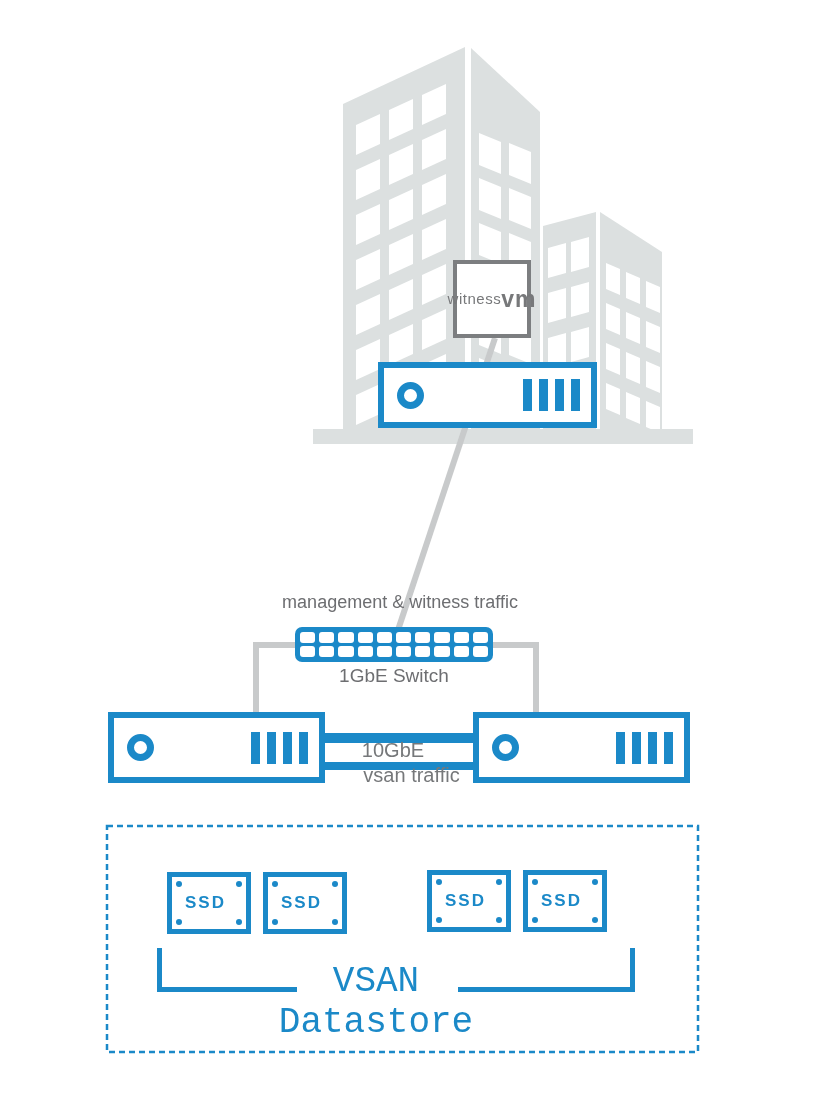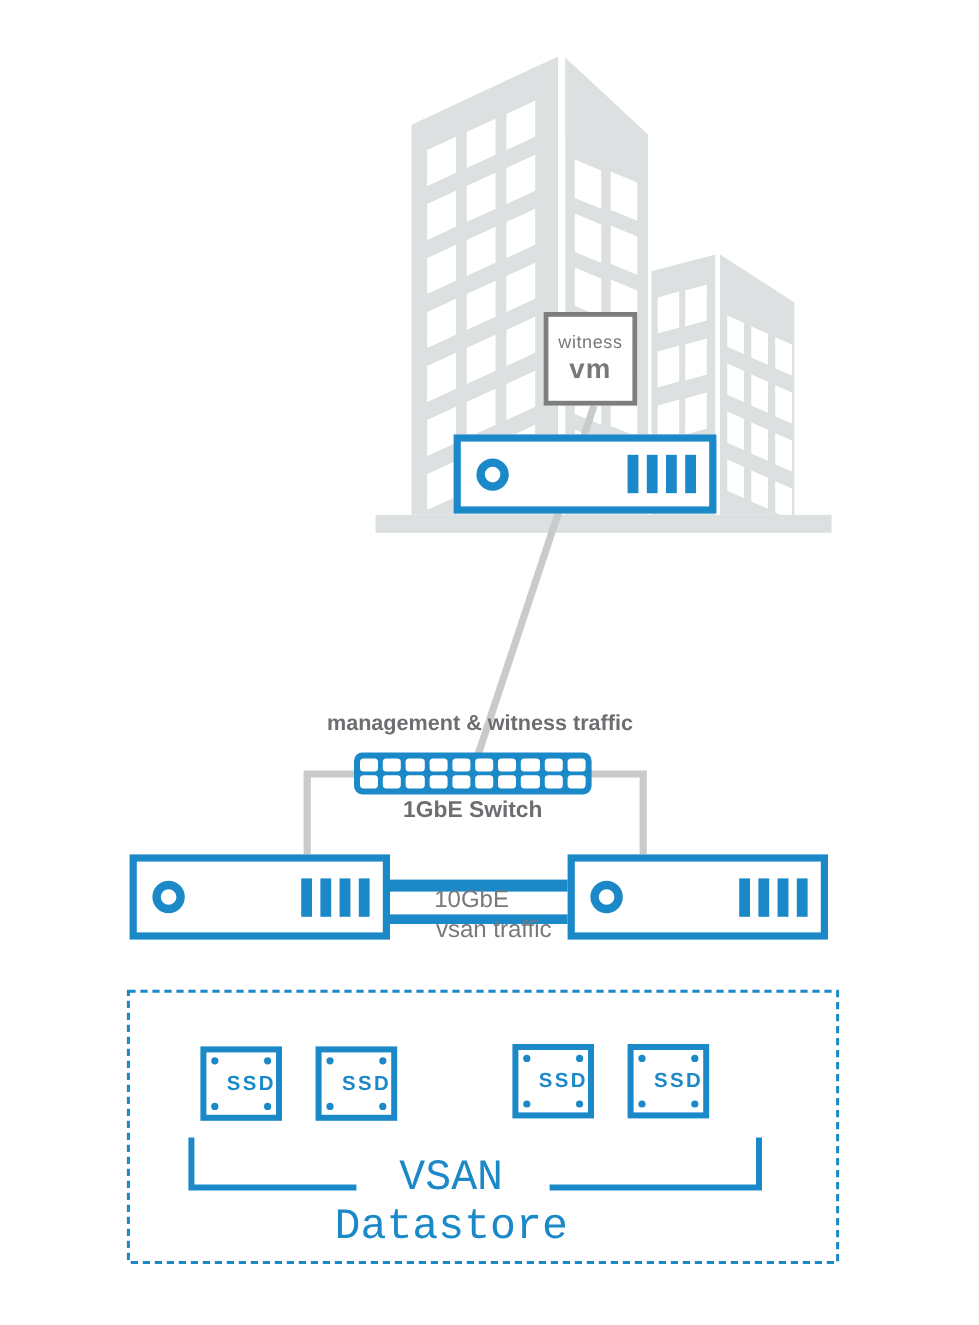--- a/index.html
+++ b/index.html
@@ -14,21 +14,21 @@
   .dashedbox{fill:none;stroke:var(--blue,#1B89C8);stroke-width:2.5;stroke-dasharray:6 4;}
   .bracket{fill:none;stroke:var(--blue,#1B89C8);stroke-width:5;}
   .blfill{fill:var(--blue,#1B89C8);}
 
   .abs{position:absolute;box-sizing:border-box;}
 
   
   .witness-box{
     left:453px;top:260px;width:78px;height:78px;z-index:2;
     background:#fff;border:4px solid var(--witness_gray,#7C7E80);
-    display:flex;flex-direction:column;align-items:center;justify-content:center;
+    display:flex;flex-direction:row;align-items:center;justify-content:center;
     color:var(--witness_text,#77787A);
   }
   .witness-box .small{font-size:15px;line-height:16px;letter-spacing:.5px;}
   .witness-box .big{font-size:23px;line-height:27px;font-weight:bold;letter-spacing:1px;}
 
   
   .server{
     background:#fff;border:6px solid var(--blue,#1B89C8);z-index:2;
     display:flex;align-items:center;
   }
@@ -40,30 +40,30 @@
   .switch{
     left:295px;top:627px;width:198px;height:35px;z-index:2;
     background:var(--blue,#1B89C8);border-radius:7px;
     display:grid;grid-template-columns:repeat(10,1fr);grid-template-rows:1fr 1fr;
     gap:3px 4px;padding:5px;
   }
   .switch i{background:#fff;border-radius:3px;}
 
   
   .lbl{z-index:1;text-align:center;color:var(--label_gray,#6D6E71);}
-  .lbl.bold{font-weight:bold;}
+  .lbl.bold{font-weight:normal;}
   .lbl-management{left:220px;top:592px;width:360px;font-size:18px;}
   .lbl-switch{left:295px;top:665px;width:198px;font-size:19px;}
   .lbl-speed{left:325px;top:739px;width:136px;font-size:20px;color:var(--sublabel_gray,#76787A);}
   .lbl-traffic{left:325px;top:764px;width:173px;font-size:20px;color:var(--sublabel_gray,#76787A);}
 
   
   .ssd{
-    width:68px;height:62px;background:#fff;border:5px solid var(--blue,#1B89C8);
-    display:flex;align-items:center;justify-content:flex-end;z-index:2;
+    width:84px;height:62px;background:#fff;border:5px solid var(--blue,#1B89C8);
+    display:flex;align-items:center;justify-content:flex-start;z-index:2;padding-left:11px;
   }
   .ssd::before,.ssd::after{
     content:'';position:absolute;width:6px;height:6px;border-radius:50%;
     background:var(--blue,#1B89C8);top:4px;
   }
   .ssd::before{left:4px;box-shadow:0 38px 0 var(--blue,#1B89C8);}
   .ssd::after{right:4px;box-shadow:0 38px 0 var(--blue,#1B89C8);}
   .ssd span{font-size:17px;font-weight:bold;letter-spacing:2px;padding-left:2px;color:var(--blue,#1B89C8);}
 
   .datastore-name{

